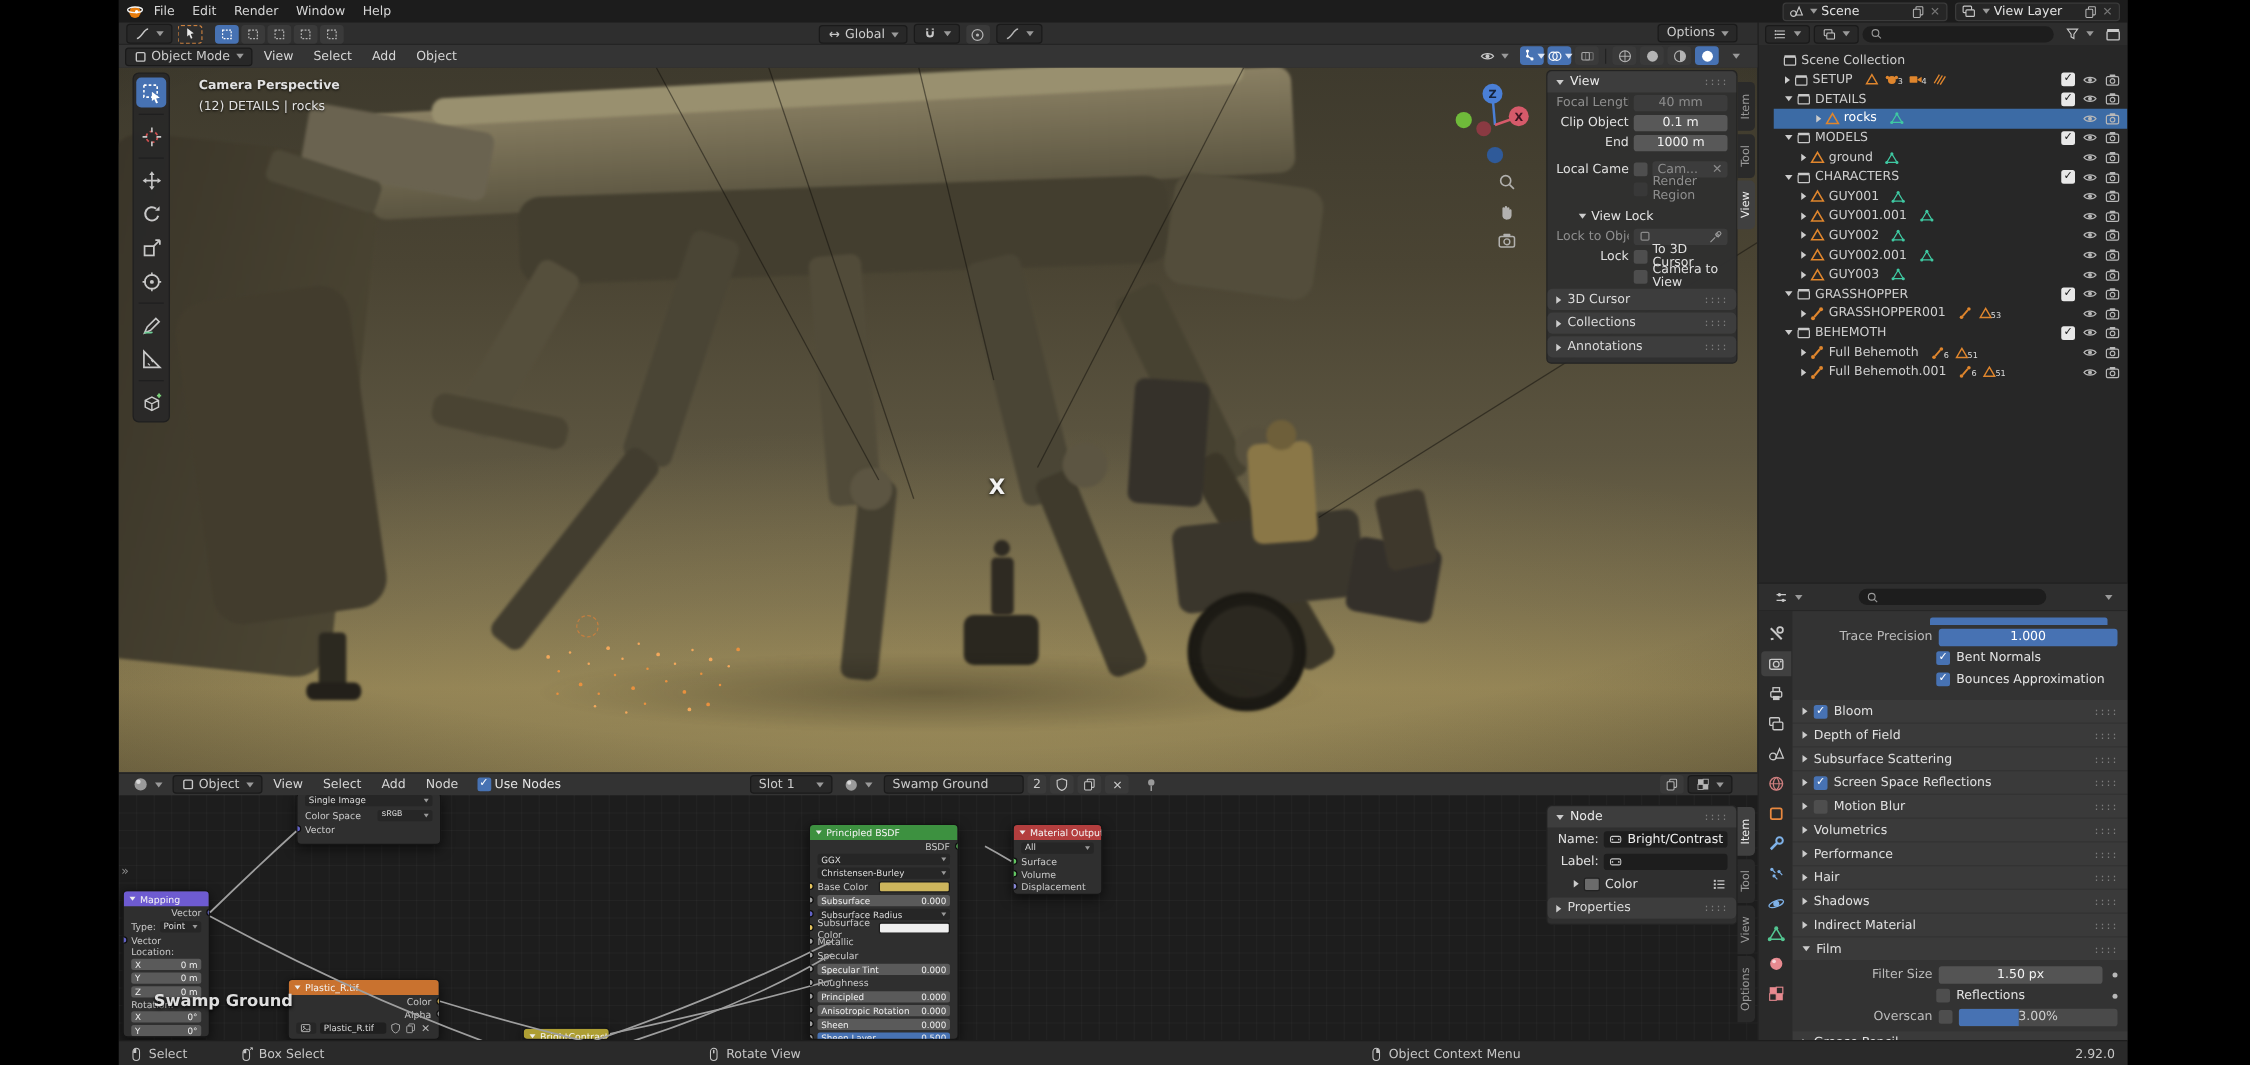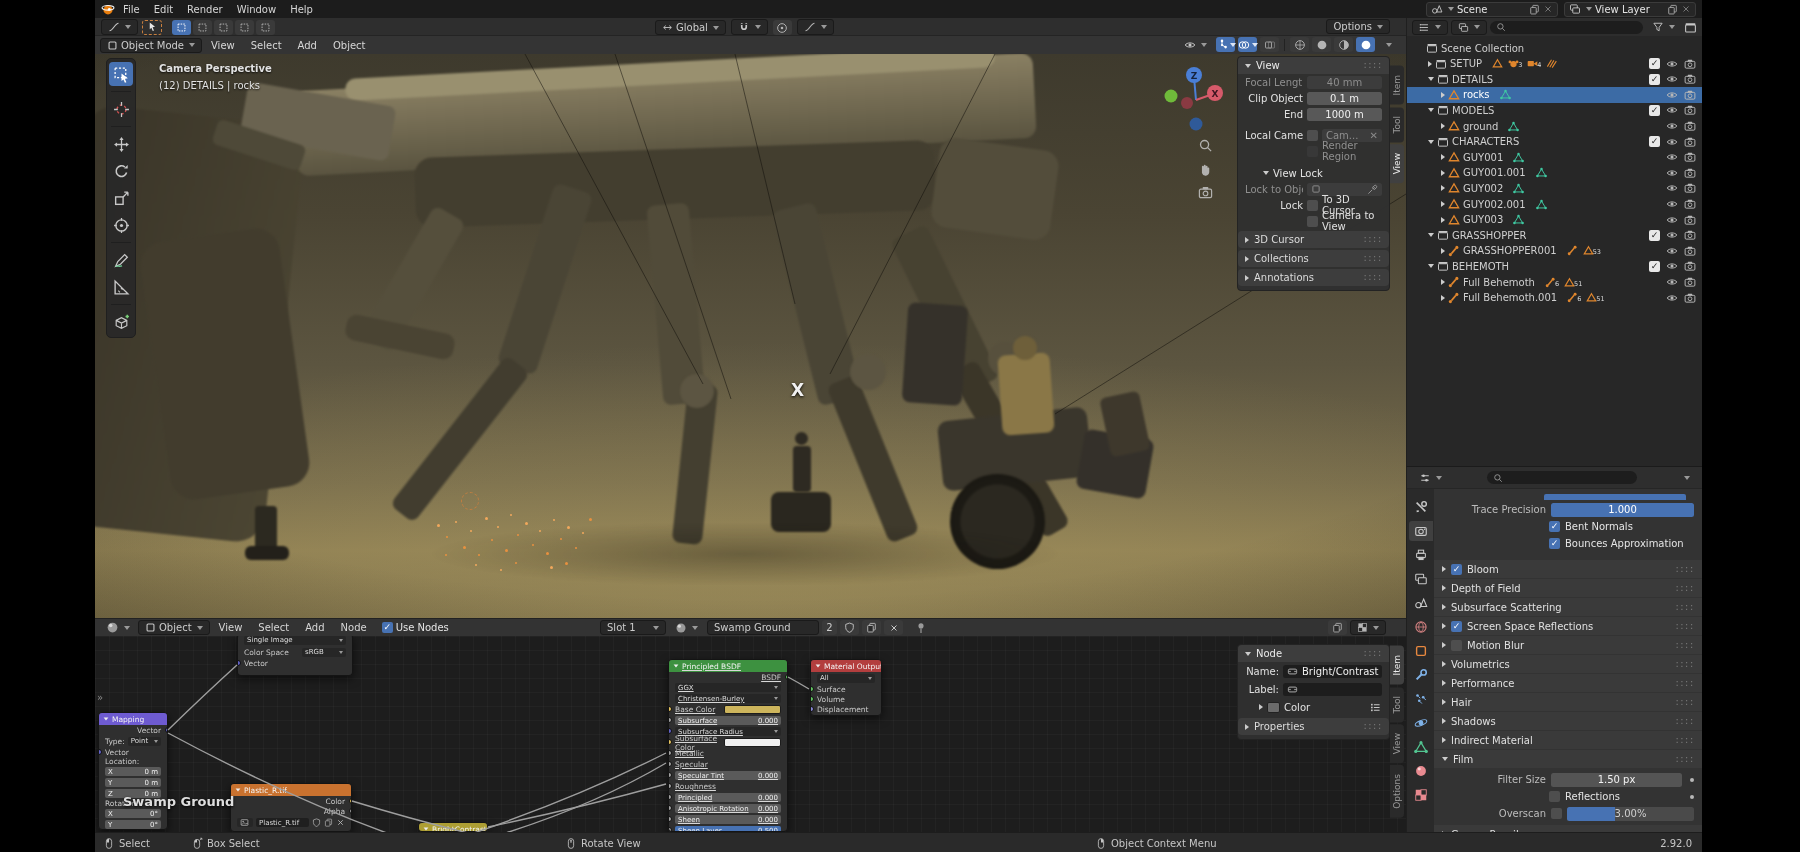--- a/index.html
+++ b/index.html
@@ -763,21 +763,21 @@
           </span>
           <span class="ico" style="height: 12px; width: 12px;">
             <svg viewBox="0 0 16 16" xmlns="http://www.w3.org/2000/svg">
               <rect x="1.5" y="4.5" width="13" height="9" rx="1.5" fill="none" stroke="#b8b8b8" stroke-width="1.3"></rect>
               <circle cx="8" cy="9" r="2.5" fill="none" stroke="#b8b8b8" stroke-width="1.2"></circle>
               <rect x="5" y="2.2" width="6" height="2.2" rx=".6" fill="#b8b8b8"></rect>
             </svg>
           </span>
         </span>
       </div>
-      <div class="orow sel" style="top: 50.8px;">
+      <div class="orow sel" style="top: 50.8px; margin-left: 12px;">
         <span style="width: 26px;"></span>
         <span class="arr-r"></span>
         <span class="ico" style="height: 12px; width: 12px;">
           <svg viewBox="0 0 16 16" xmlns="http://www.w3.org/2000/svg">
             <path d="M8 2.5 L14.2 13 H1.8 Z" fill="none" stroke="#e0862d" stroke-width="1.7"></path>
           </svg>
         </span>
         <span>rocks</span>
         <span style="display: flex; gap: 5px; margin-left: 7px; align-items: center;">
           <span style="display: flex; align-items: center;">
@@ -1690,21 +1690,21 @@
       </div>
   <div class="node" style="left: 142px; top: -2px; width: 116px; height: 42px; border-top: none;">
         <div class="nrow" style="height: 12px;">
           <span class="ndrop">
             <span>Single Image</span>
             <span class="caret"></span>
           </span>
         </div>
         <div class="nrow" style="height: 12px;">
           <span class="nlbl">Color Space</span>
-          <span class="ndrop" style="flex: 0 0 44px; margin-left: auto;">
+          <span class="ndrop" style="flex: 0 0 44px; margin-left: auto; font-family: Liberation Mono, monospace;">
             <span>sRGB</span>
             <span class="caret"></span>
           </span>
         </div>
         <div class="nrow">
           <span class="sock l" style="background: rgb(99, 99, 199);"></span>
           <span class="nlbl">Vector</span>
         </div>
       </div>
       <div class="node" style="left: 3px; top: 76px; width: 70px; height: 118px;">
@@ -1807,21 +1807,21 @@
             </svg>
           </span>
         </div>
       </div>
       <div class="node" style="left: 323px; top: 186px; width: 70px; height: 10px;">
         <div class="nhead" style="background: rgb(173, 158, 51);">
           <span class="arr-d"></span>
           <span>BrightContrast</span>
         </div>
       </div>
-      <div class="node" style="left: 573px; top: 23px; width: 120px; height: 173px; text-decoration: underline;">
+      <div class="node" style="left: 552px; top: 23px; width: 120px; height: 173px;">
         <div class="nhead" style="background: rgb(61, 145, 64);">
           <span class="arr-d"></span>
           <span>Principled BSDF</span>
         </div>
         <div class="nrow r">
           <span class="sock r" style="background: rgb(99, 199, 99);"></span>
           <span class="nlbl">BSDF</span>
         </div>
         <div class="nrow" style="height: 11px;">
           <span class="ndrop">

